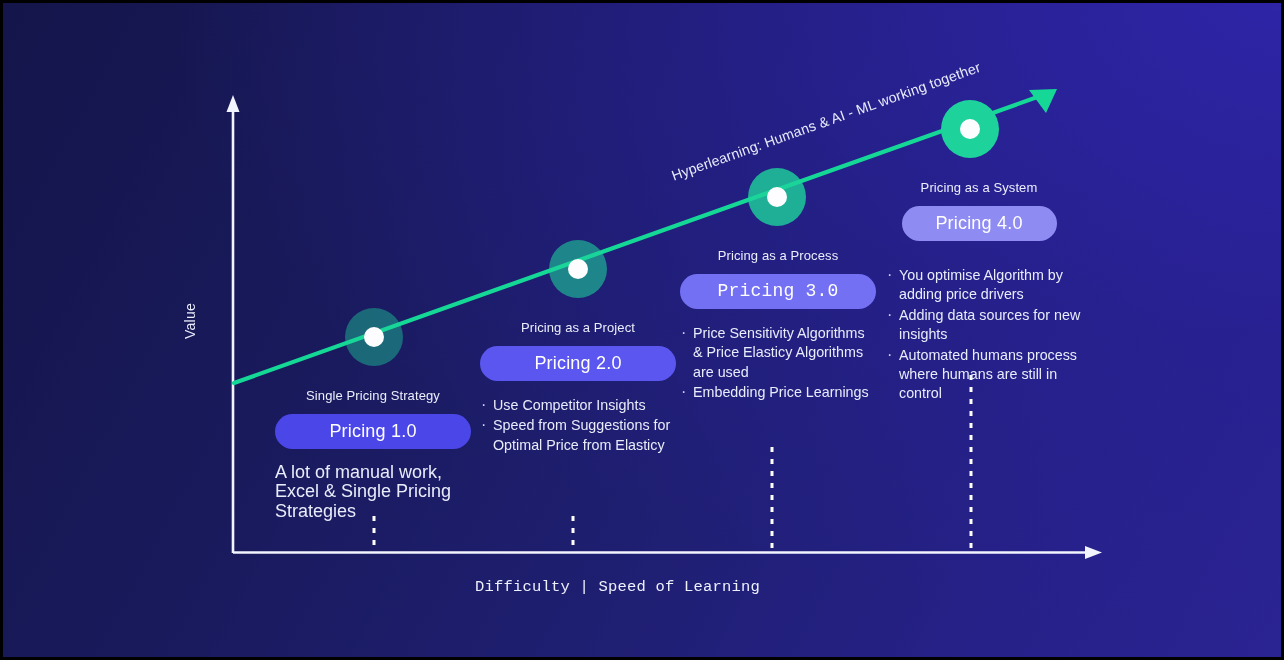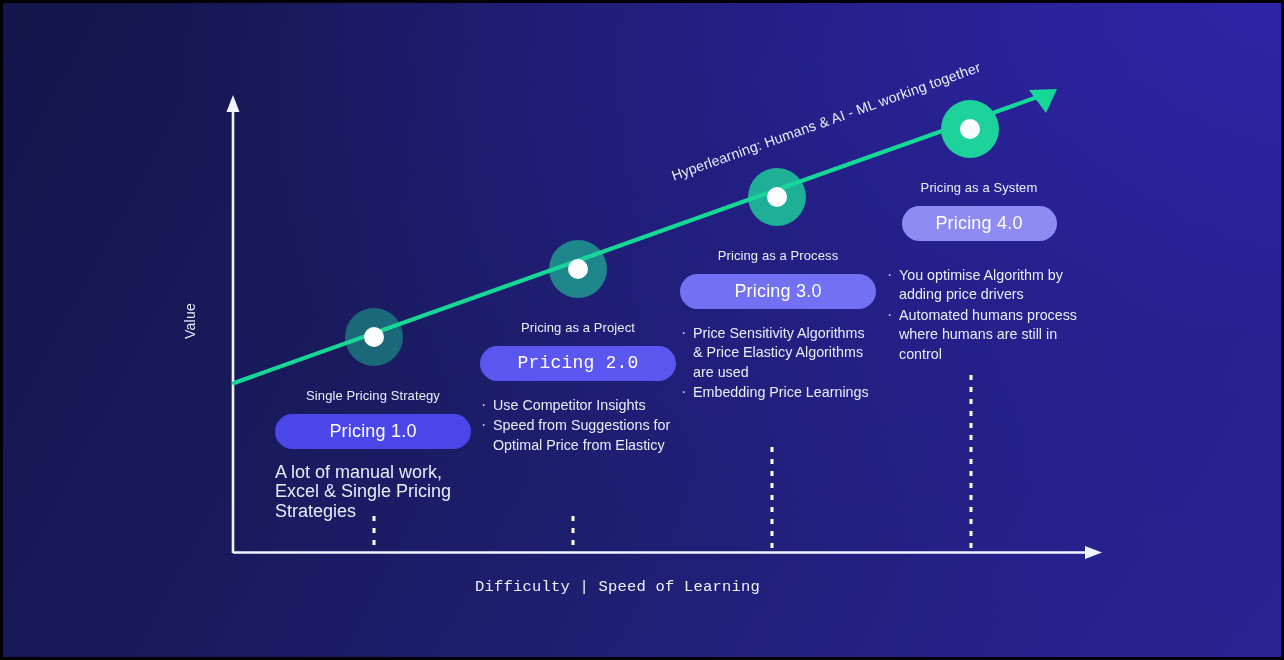--- a/index.html
+++ b/index.html
@@ -165,38 +165,39 @@
   <div class="x-title" style="left:475px; top:578px; width:400px;">Difficulty | Speed of Learning</div>
 
   <div class="col" style="left:275px; top:388px;">
     <div class="col-heading">Single Pricing Strategy</div>
     <button class="pill" style="background:#4a46e8;">Pricing 1.0</button>
     <div class="body-note" style="margin-top:14px;">A lot of manual work, Excel &amp; Single Pricing Strategies</div>
   </div>
 
   <div class="col" style="left:480px; top:320px;">
     <div class="col-heading">Pricing as a Project</div>
-    <button class="pill" style="background:#5b56ef;font-family:Liberation Mono, monospace;">Pricing 2.0</button>
+    <button class="pill" style="background:#5b56ef;">Pricing 2.0</button>
     <ul class="bullets">
       <li>Use Competitor Insights</li>
       <li>Speed from Suggestions for Optimal Price from Elasticy</li>
     </ul>
   </div>
 
   <div class="col" style="left:680px; top:248px;">
     <div class="col-heading">Pricing as a Process</div>
-    <button class="pill" style="background:#7370f4;">Pricing 3.0</button>
+    <button class="pill" style="background:#7370f4;font-family:Liberation Mono, monospace;">Pricing 3.0</button>
     <ul class="bullets">
       <li>Price Sensitivity Algorithms &amp; Price Elasticy Algorithms are used</li>
       <li>Embedding Price Learnings</li>
     </ul>
   </div>
 
   <div class="col wide" style="left:874px; top:180px; width:210px;">
     <div class="col-heading">Pricing as a System</div>
     <button class="pill" style="background:#8e8bf2; width:155px; margin-left:auto; margin-right:auto;">Pricing 4.0</button>
     <ul class="bullets" style="margin-left:12px;margin-top:25px;">
       <li>You optimise Algorithm by adding price drivers</li>
+      <li>Adding data sources for new insights</li>
       <li>Automated humans process where humans are still in control</li>
     </ul>
   </div>
 
 </div>
 
 </body></html>

